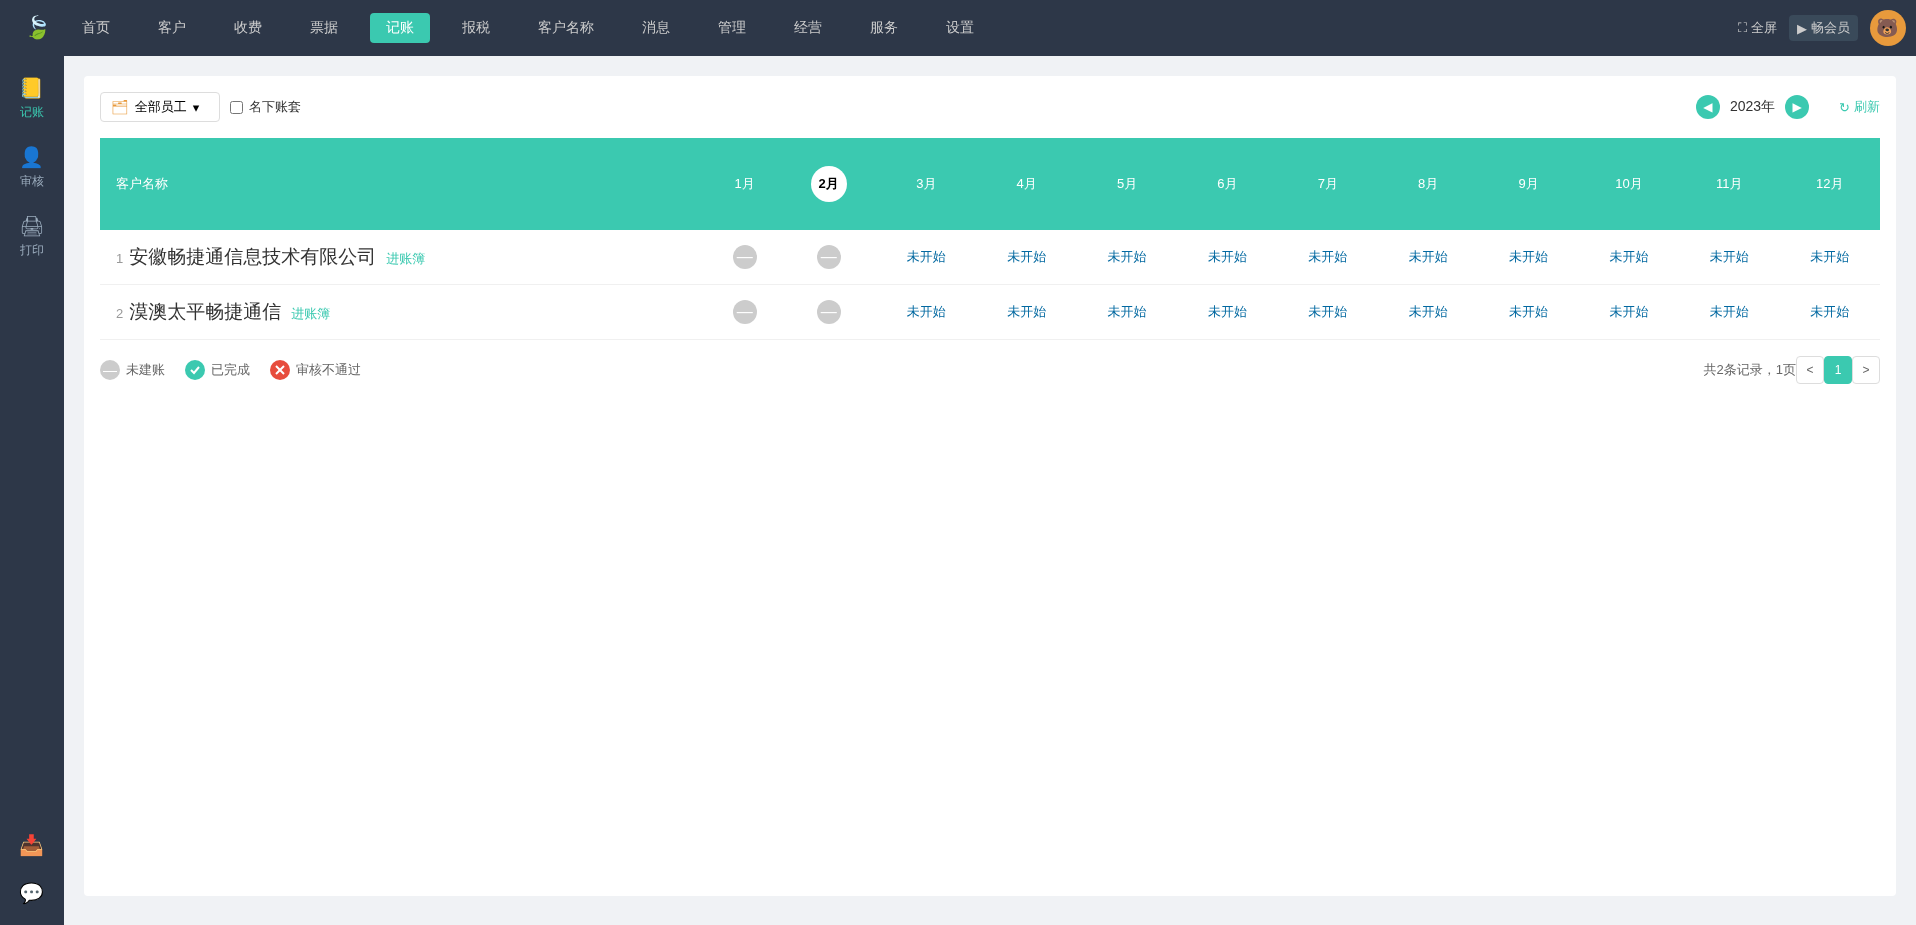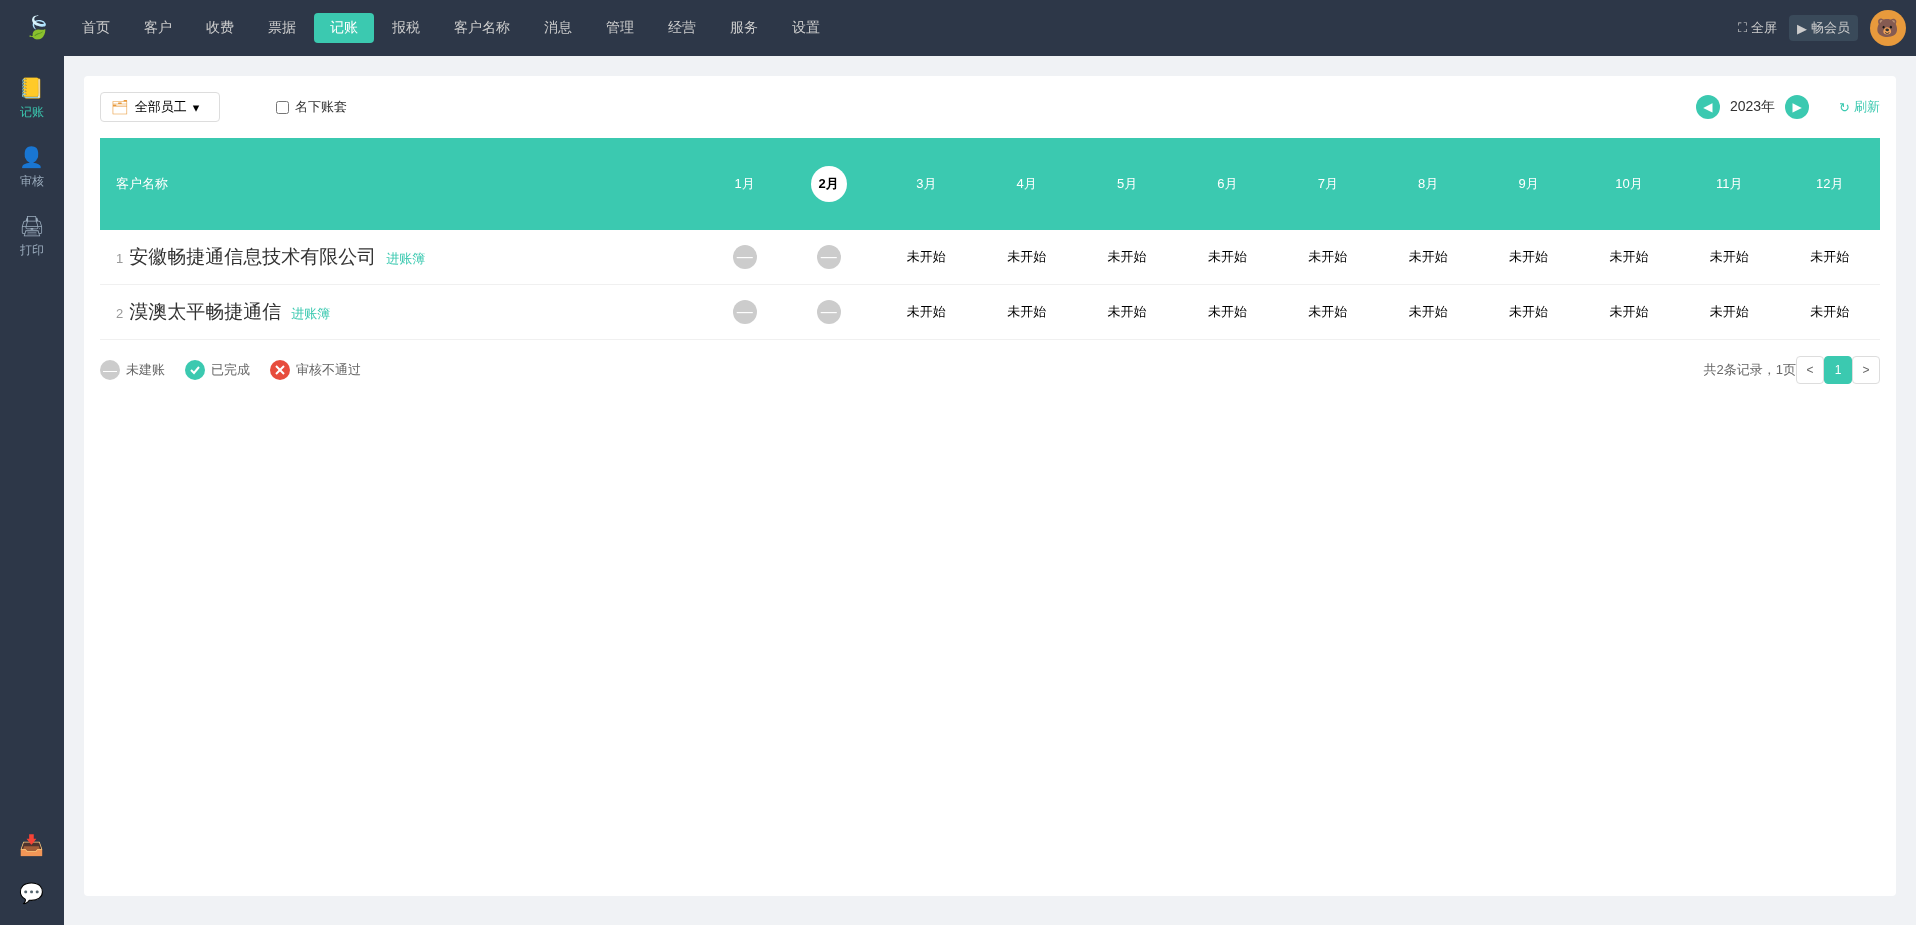--- a/index.html
+++ b/index.html
@@ -23,21 +23,21 @@
       align-items: center;
       justify-content: center;
       color: #4dd9c0;
       font-size: 22px;
       font-weight: bold;
     }
     .top-nav .nav-items {
       display: flex;
       align-items: center;
       flex: 1;
-      gap: 2px;
+      gap: 16px;
     }
     .top-nav .nav-item {
       padding: 6px 16px;
       font-size: 14px;
       color: #ccc;
       cursor: pointer;
       border-radius: 4px;
       white-space: nowrap;
     }
     .top-nav .nav-item.active {
@@ -168,21 +168,20 @@
       color: #999;
       font-size: 16px;
     }
     .checkbox-label {
       display: flex;
       align-items: center;
       gap: 6px;
       font-size: 13px;
       color: #333;
       cursor: pointer;
-      margin-left: 46px;
     }
     .year-nav {
       display: flex;
       align-items: center;
       gap: 10px;
       font-size: 14px;
       color: #333;
       margin-left: auto;
     }
     .year-nav .arrow-btn {
@@ -251,21 +250,21 @@
       display: inline-flex;
       align-items: center;
       justify-content: center;
       width: 24px; height: 24px;
       border-radius: 50%;
       background: #ccc;
       color: #fff;
       font-size: 16px;
       line-height: 1;
     }
-    .not-started { color: #000000; font-size: 13px; }
+    .not-started { color: #0369a1; font-size: 13px; }
 
     
     .table-footer {
       display: flex;
       align-items: center;
       gap: 20px;
       padding: 16px 0 4px;
     }
     .legend-item {
       display: flex;

